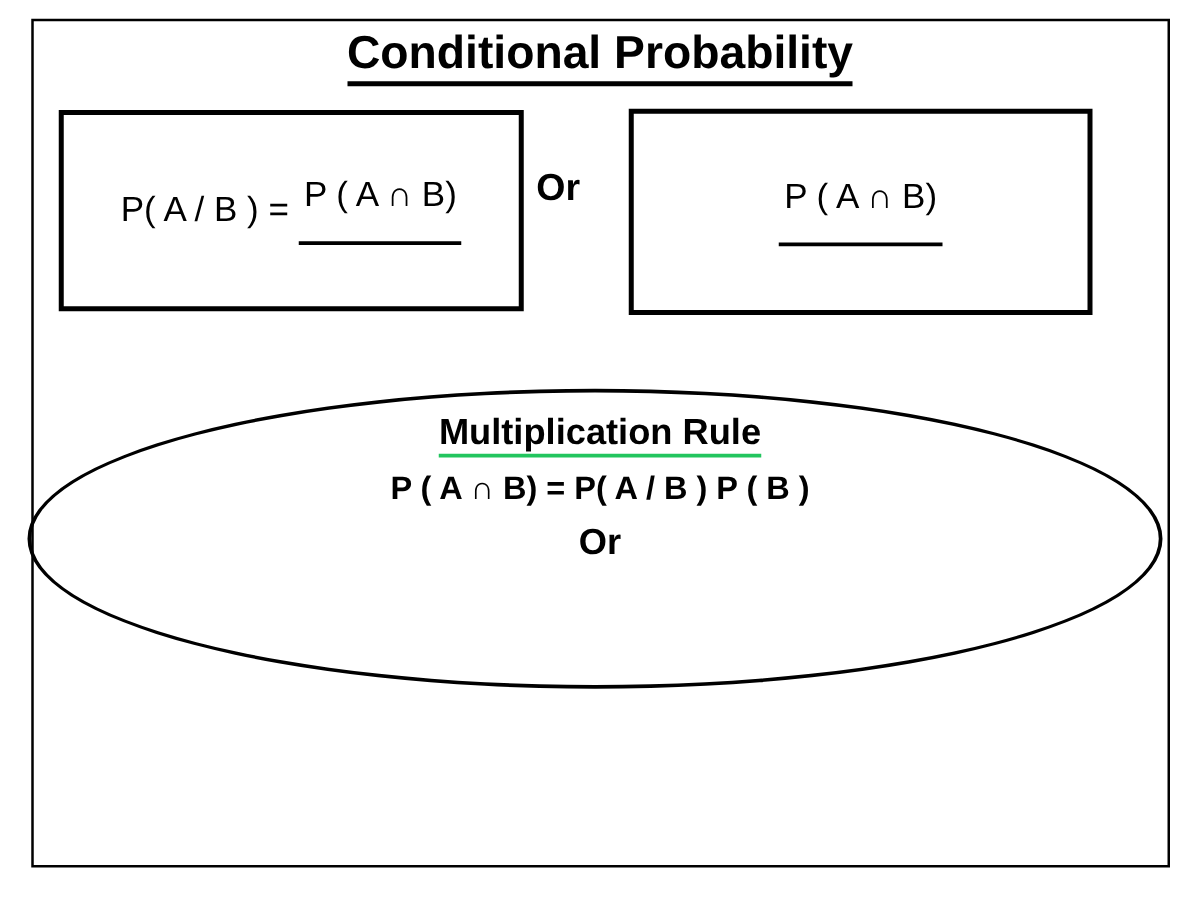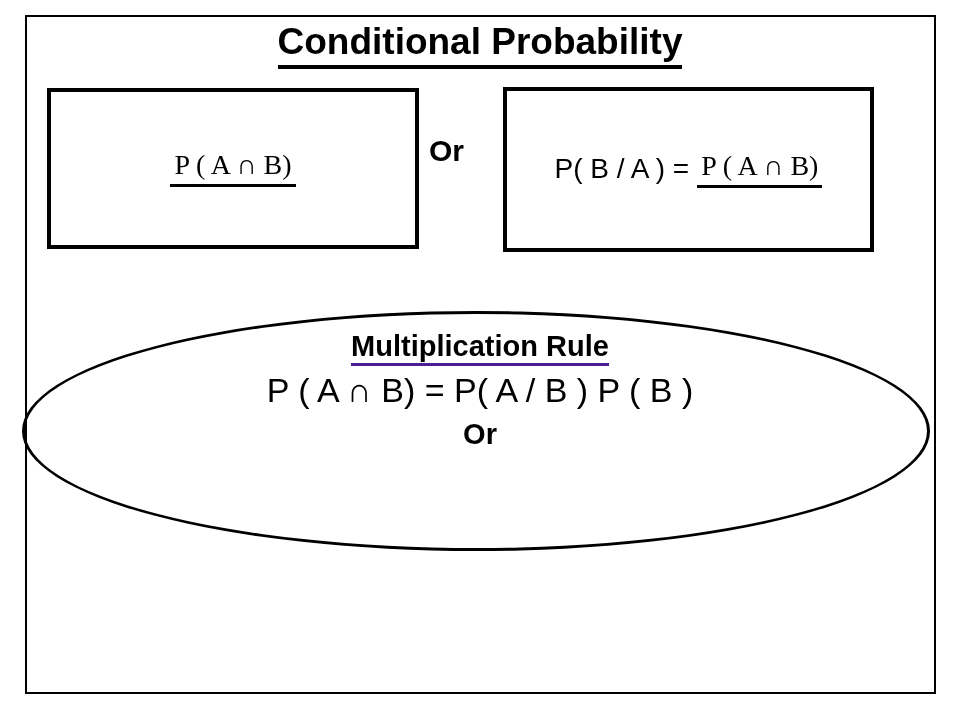--- a/index.html
+++ b/index.html
@@ -58,23 +58,22 @@
     line-height: 1.1;
     white-space: nowrap;
   }
   .lhs { margin-right: 8px; }
   .fraction {
     display: inline-flex;
     flex-direction: column;
     text-align: center;
   }
   .numerator {
-    padding: 0 4px 3px 4px;
+    padding: 0 4px 21px 4px;
     border-bottom: 3px solid #000000;
-    font-family: Liberation Serif, serif;
   }
   .denominator {
     padding: 2px 4px 0 4px;
   }
   .or-mid {
     position: absolute;
     left: 429px;
     top: 134px;
     font-size: 30px;
     font-weight: 700;
@@ -98,27 +97,27 @@
     top: 324px;
     text-align: center;
   }
   .mr-heading-line {
     line-height: 44px;
     font-size: 29px;
     font-weight: 700;
   }
   .mr-heading {
     display: inline-block;
-    border-bottom: 3px solid #4c1d95;
+    border-bottom: 3px solid #22c55e;
     line-height: 1.15;
   }
   .mr-line {
     line-height: 44px;
-    font-size: 34px;
-    font-weight: 400;
+    font-size: 26px;
+    font-weight: 700;
     white-space: nowrap;
   }
   .mr-or {
     line-height: 44px;
     font-size: 29px;
     font-weight: 700;
   }
 </style>
 </head>
 <body>
@@ -126,31 +125,31 @@
 <div class="canvas">
 
   <div class="frame"></div>
 
   <div class="title-wrap">
     <span class="title">Conditional Probability</span>
   </div>
 
   <div class="fbox fbox-left">
     <div class="equation">
+      <span class="lhs">P( A / B ) =</span>
       <span class="fraction">
         <span class="numerator">P ( A ∩ B)</span>
       </span>
     </div>
   </div>
 
   <div class="or-mid">Or</div>
 
   <div class="fbox fbox-right">
     <div class="equation">
-      <span class="lhs">P( B / A ) =</span>
       <span class="fraction">
         <span class="numerator">P ( A ∩ B)</span>
       </span>
     </div>
   </div>
 
   <div class="ellipse"></div>
 
   <div class="ellipse-text">
     <div class="mr-heading-line">

